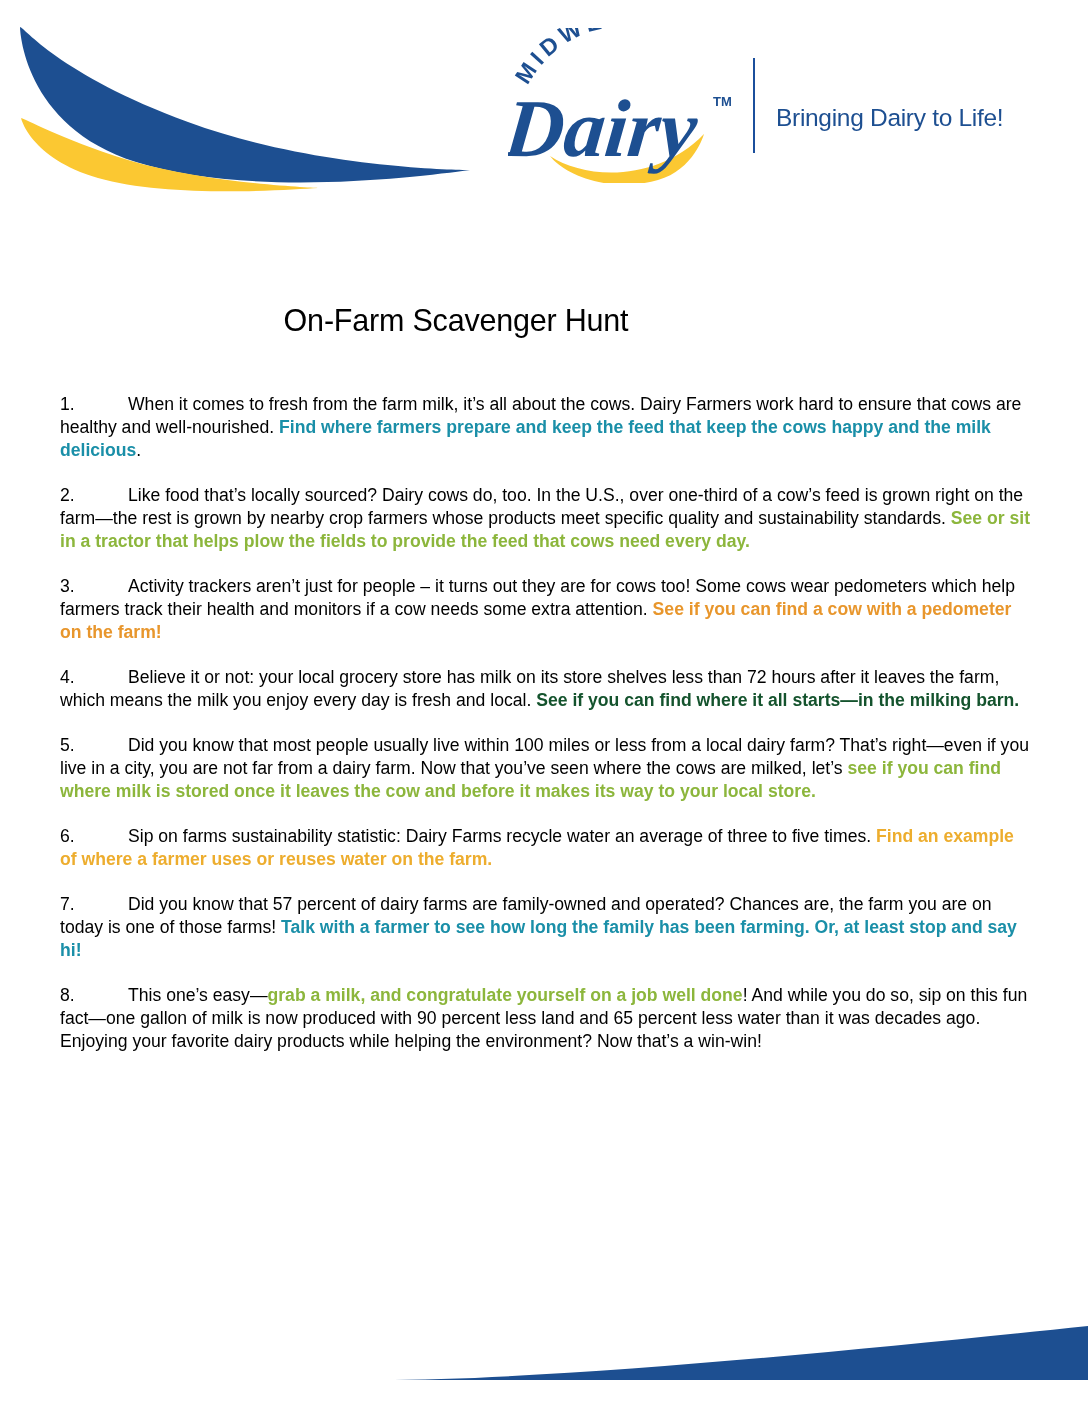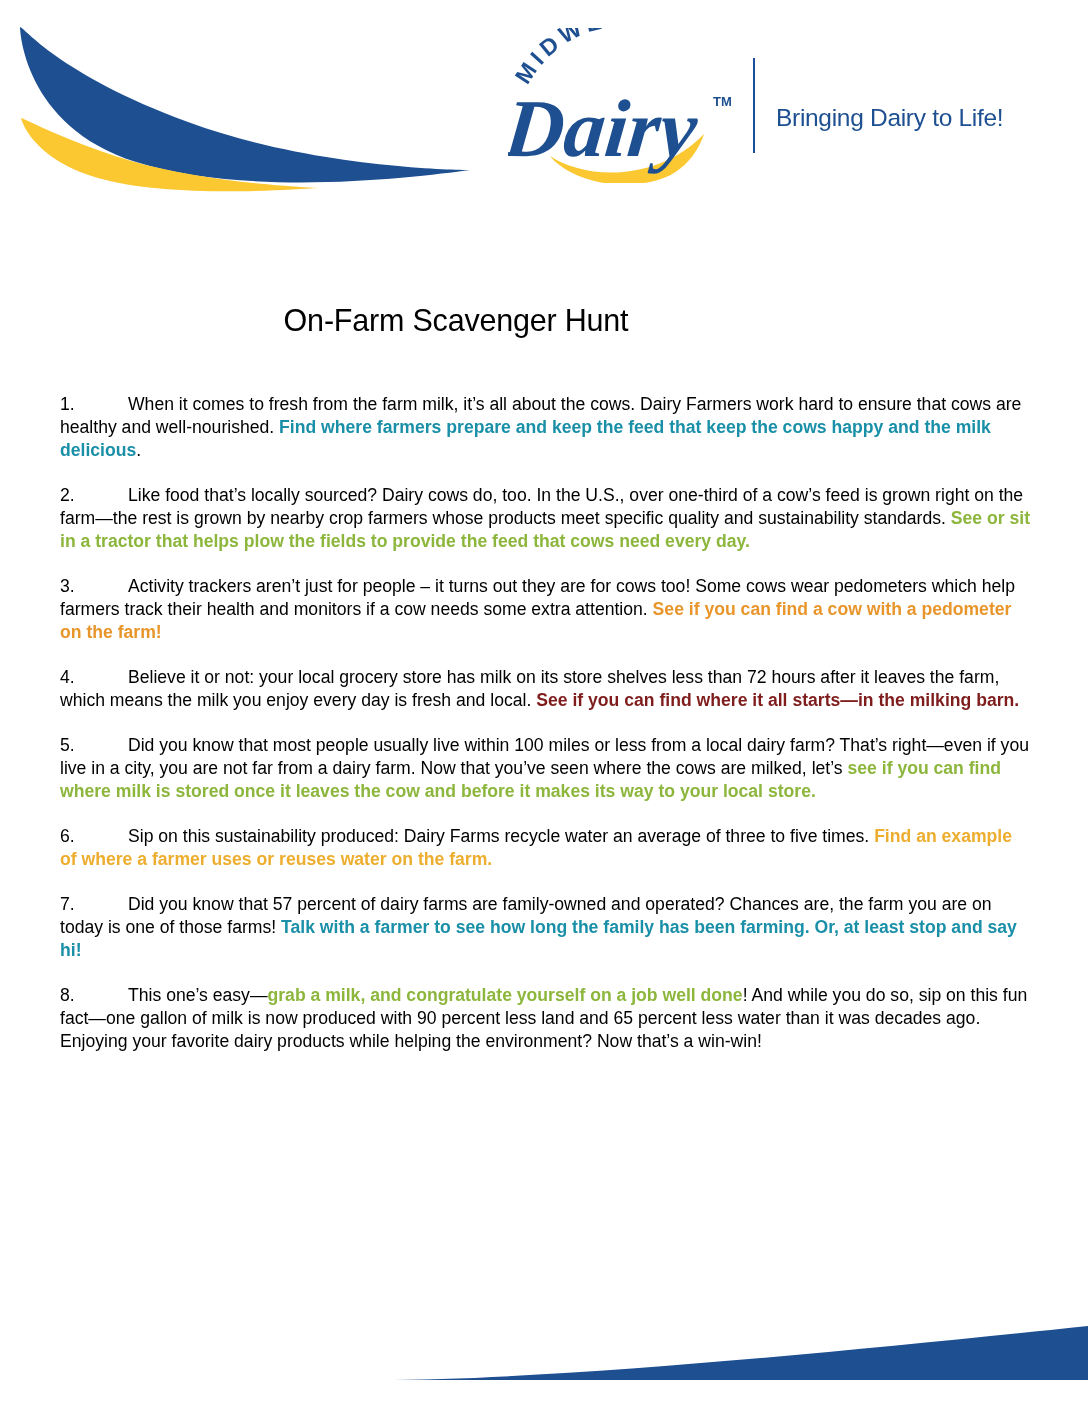--- a/index.html
+++ b/index.html
@@ -141,23 +141,23 @@
     <div class="logo-tagline">Bringing Dairy to Life!</div>
   </div>
 </div>
 
 <div class="doc-title">On-Farm Scavenger Hunt</div>
 
 <div class="body-text" id="body-text">
     <p class="para"><span class="num">1.</span><span>When it comes to fresh from the farm milk, it’s all about the cows. Dairy Farmers work hard to ensure that cows are healthy and well-nourished. </span><span class="hl" style="color: rgb(26, 143, 168);">Find where farmers prepare and keep the feed that keep the cows happy and the milk delicious</span><span>.</span></p>
     <p class="para"><span class="num">2.</span><span>Like food that’s locally sourced? Dairy cows do, too. In the U.S., over one-third of a cow’s feed is grown right on the farm—the rest is grown by nearby crop farmers whose products meet specific quality and sustainability standards. </span><span class="hl" style="color: rgb(140, 182, 60);">See or sit in a tractor that helps plow the fields to provide the feed that cows need every day.</span></p>
     <p class="para"><span class="num">3.</span><span>Activity trackers aren’t just for people – it turns out they are for cows too! Some cows wear pedometers which help farmers track their health and monitors if a cow needs some extra attention. </span><span class="hl" style="color: rgb(232, 150, 44);">See if you can find a cow with a pedometer on the farm!</span></p>
-    <p class="para"><span class="num">4.</span><span>Believe it or not: your local grocery store has milk on its store shelves less than 72 hours after it leaves the farm, which means the milk you enjoy every day is fresh and local. </span><span class="hl" style="color: #7f1d1d;">See if you can find where it all starts—in the milking barn.</span></p>
+    <p class="para"><span class="num">4.</span><span>Believe it or not: your local grocery store has milk on its store shelves less than 72 hours after it leaves the farm, which means the milk you enjoy every day is fresh and local. </span><span class="hl" style="color: #14532d;">See if you can find where it all starts—in the milking barn.</span></p>
     <p class="para"><span class="num">5.</span><span>Did you know that most people usually live within 100 miles or less from a local dairy farm? That’s right—even if you live in a city, you are not far from a dairy farm. Now that you’ve seen where the cows are milked, let’s </span><span class="hl" style="color: rgb(140, 182, 60);">see if you can find where milk is stored once it leaves the cow and before it makes its way to your local store.</span></p>
-    <p class="para"><span class="num">6.</span><span>Sip on this sustainability produced: Dairy Farms recycle water an average of three to five times. </span><span class="hl" style="color: rgb(237, 173, 46);">Find an example of where a farmer uses or reuses water on the farm.</span></p>
+    <p class="para"><span class="num">6.</span><span>Sip on farms sustainability statistic: Dairy Farms recycle water an average of three to five times. </span><span class="hl" style="color: rgb(237, 173, 46);">Find an example of where a farmer uses or reuses water on the farm.</span></p>
     <p class="para"><span class="num">7.</span><span>Did you know that 57 percent of dairy farms are family-owned and operated? Chances are, the farm you are on today is one of those farms! </span><span class="hl" style="color: rgb(26, 143, 168);">Talk with a farmer to see how long the family has been farming. Or, at least stop and say hi!</span></p>
     <p class="para"><span class="num">8.</span><span>This one’s easy—</span><span class="hl" style="color: rgb(140, 182, 60);">grab a milk, and congratulate yourself on a job well done</span><span>! And while you do so, sip on this fun fact—one gallon of milk is now produced with 90 percent less land and 65 percent less water than it was decades ago. Enjoying your favorite dairy products while helping the environment? Now that’s a win-win!</span></p>
   </div>
 
 <div class="footer">
   <svg viewBox="0 0 1088 120" width="1088" height="120" preserveAspectRatio="none">
     <path d="M380,92 C560,92 880,60 1088,38 L1088,92 Z" fill="#1d4f91"></path>
   </svg>
 </div>
 

